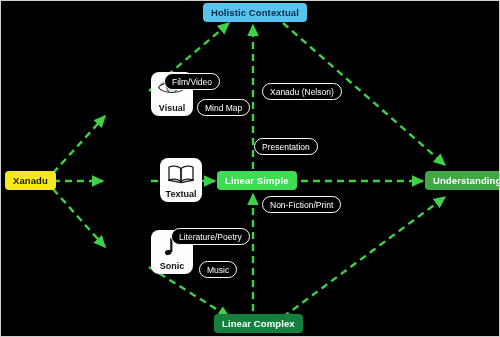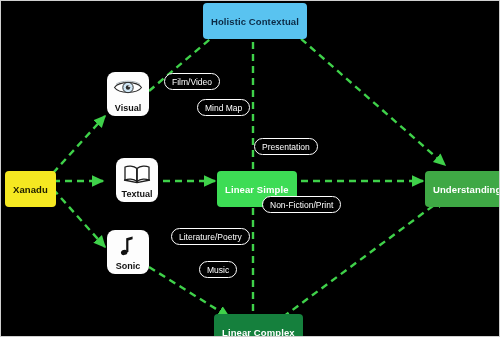--- a/index.html
+++ b/index.html
@@ -32,38 +32,39 @@
     align-items: center;
     justify-content: center;
     white-space: nowrap;
   }
   
   .term {
     border-radius: 4px;
     font-weight: bold;
     font-size: 9.5px;
     letter-spacing: 0.1px;
-    height: 36px;
+    height: 19px;
     padding: 0 8px;
   }
   .term-thought   { background: #f5e821; color: #1a1a00; }
   .term-holistic  { background: #59c3f0; color: #0b2a45; }
   .term-complex   { background: #15803d; color: #ffffff; }
   .term-simple    { background: #3ddc55; color: #ffffff; justify-content: center; }
   .term-under     { background: #3fa845; color: #ffffff; }
 
   
   .card {
     background: #fdfdfd;
     border-radius: 8px;
     width: 42px;
     height: 44px;
     flex-direction: column;
     justify-content: flex-end;
     padding-bottom: 3px;
+    margin-left: 44px;
   }
   .card .glyph {
     flex: 1;
     display: flex;
     align-items: center;
     justify-content: center;
     width: 100%;
   }
   .card .lbl {
     font-size: 9px;
@@ -172,20 +173,23 @@
     </span>
     <span class="lbl">Sonic</span>
   </div>
 
   <div class="node pill" style="left:163px; top:72px;">
     <span>Film/Video</span>
   </div>
   <div class="node pill" style="left:196px; top:98px;">
     <span>Mind Map</span>
   </div>
+  <div class="node pill" style="left:261px; top:82px;">
+    <span>Xanadu (Nelson)</span>
+  </div>
   <div class="node pill" style="left:253px; top:137px;">
     <span>Presentation</span>
   </div>
   <div class="node pill" style="left:261px; top:195px;">
     <span>Non-Fiction/Print</span>
   </div>
   <div class="node pill" style="left:170px; top:227px;">
     <span>Literature/Poetry</span>
   </div>
   <div class="node pill" style="left:198px; top:260px;">

